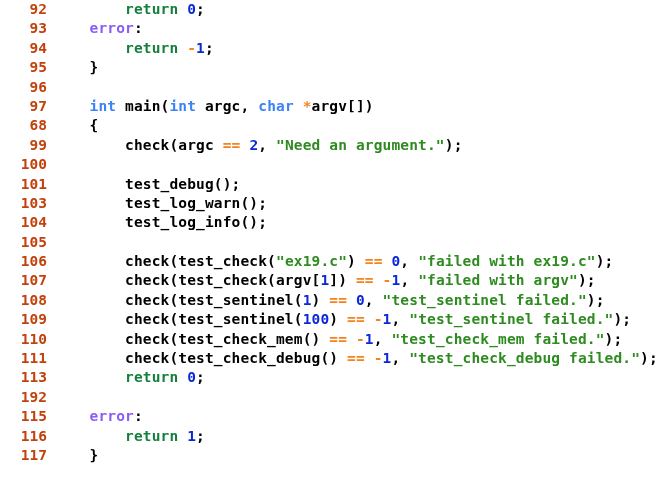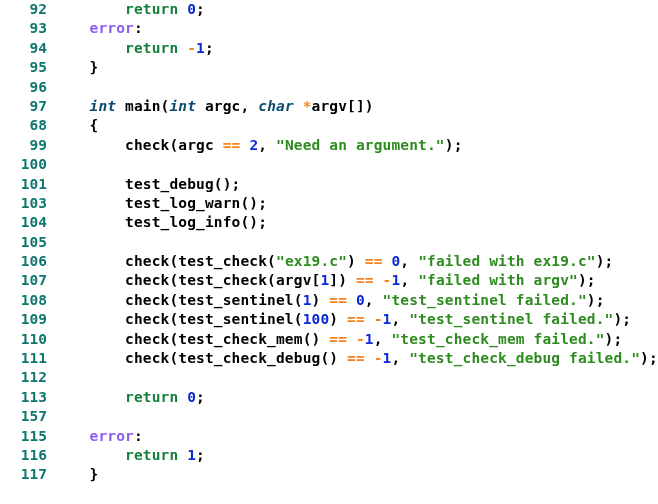--- a/index.html
+++ b/index.html
@@ -25,35 +25,35 @@
     line-height: 19.4px;
     white-space: pre;
     font-size: 14.5px;
     font-weight: bold;
     display: block;
   }
   .gutter {
     display: inline-block;
     width: 47px;
     text-align: right;
-    color: #0f766e;
+    color: #c2410c;
     font-weight: bold;
     font-size: 14.5px;
     letter-spacing: 0px;
   }
   .code-text {
     display: inline-block;
     padding-left: 7px;
     font-size: 14.5px;
     font-weight: bold;
     letter-spacing: 0.15px;
   }
   .tok-plain   { color: #000000; text-align: center; }
   .tok-kw      { color: #15803d; }
-  .tok-type    { color: #0c4a6e; font-style: italic; }
+  .tok-type    { color: #3b82f6; }
   .tok-num     { color: #0b28d8; }
   .tok-op      { color: #f5831f; }
   .tok-label   { color: #8b5cf6; }
   .tok-str     { color: #2e8b20; }
   .tok-punct   { color: #000000; }
 </style>
 </head>
 <body>
 
 <div id="code-view">
@@ -69,19 +69,18 @@
     <div class="code-line"><span class="gutter">101</span><span class="code-text"><span class="tok-plain">        test_debug();</span></span></div>
     <div class="code-line"><span class="gutter">103</span><span class="code-text"><span class="tok-plain">        test_log_warn();</span></span></div>
     <div class="code-line"><span class="gutter">104</span><span class="code-text"><span class="tok-plain">        test_log_info();</span></span></div>
     <div class="code-line"><span class="gutter">105</span><span class="code-text"></span></div>
     <div class="code-line"><span class="gutter">106</span><span class="code-text"><span class="tok-plain">        check(test_check(</span><span class="tok-str">"ex19.c"</span><span class="tok-plain">) </span><span class="tok-op">==</span><span class="tok-plain"> </span><span class="tok-num">0</span><span class="tok-plain">, </span><span class="tok-str">"failed with ex19.c"</span><span class="tok-punct">);</span></span></div>
     <div class="code-line"><span class="gutter">107</span><span class="code-text"><span class="tok-plain">        check(test_check(argv[</span><span class="tok-num">1</span><span class="tok-plain">]) </span><span class="tok-op">==</span><span class="tok-plain"> </span><span class="tok-op">-</span><span class="tok-num">1</span><span class="tok-plain">, </span><span class="tok-str">"failed with argv"</span><span class="tok-punct">);</span></span></div>
     <div class="code-line"><span class="gutter">108</span><span class="code-text"><span class="tok-plain">        check(test_sentinel(</span><span class="tok-num">1</span><span class="tok-plain">) </span><span class="tok-op">==</span><span class="tok-plain"> </span><span class="tok-num">0</span><span class="tok-plain">, </span><span class="tok-str">"test_sentinel failed."</span><span class="tok-punct">);</span></span></div>
     <div class="code-line"><span class="gutter">109</span><span class="code-text"><span class="tok-plain">        check(test_sentinel(</span><span class="tok-num">100</span><span class="tok-plain">) </span><span class="tok-op">==</span><span class="tok-plain"> </span><span class="tok-op">-</span><span class="tok-num">1</span><span class="tok-plain">, </span><span class="tok-str">"test_sentinel failed."</span><span class="tok-punct">);</span></span></div>
     <div class="code-line"><span class="gutter">110</span><span class="code-text"><span class="tok-plain">        check(test_check_mem() </span><span class="tok-op">==</span><span class="tok-plain"> </span><span class="tok-op">-</span><span class="tok-num">1</span><span class="tok-plain">, </span><span class="tok-str">"test_check_mem failed."</span><span class="tok-punct">);</span></span></div>
     <div class="code-line"><span class="gutter">111</span><span class="code-text"><span class="tok-plain">        check(test_check_debug() </span><span class="tok-op">==</span><span class="tok-plain"> </span><span class="tok-op">-</span><span class="tok-num">1</span><span class="tok-plain">, </span><span class="tok-str">"test_check_debug failed."</span><span class="tok-punct">);</span></span></div>
-    <div class="code-line"><span class="gutter">112</span><span class="code-text"></span></div>
     <div class="code-line"><span class="gutter">113</span><span class="code-text"><span class="tok-plain">        </span><span class="tok-kw">return</span><span class="tok-plain"> </span><span class="tok-num">0</span><span class="tok-punct">;</span></span></div>
-    <div class="code-line"><span class="gutter">157</span><span class="code-text"></span></div>
+    <div class="code-line"><span class="gutter">192</span><span class="code-text"></span></div>
     <div class="code-line"><span class="gutter">115</span><span class="code-text"><span class="tok-plain">    </span><span class="tok-label">error</span><span class="tok-punct">:</span></span></div>
     <div class="code-line"><span class="gutter">116</span><span class="code-text"><span class="tok-plain">        </span><span class="tok-kw">return</span><span class="tok-plain"> </span><span class="tok-num">1</span><span class="tok-punct">;</span></span></div>
     <div class="code-line"><span class="gutter">117</span><span class="code-text"><span class="tok-plain">    </span><span class="tok-punct">}</span></span></div>
   </div>
 
 </body></html>

